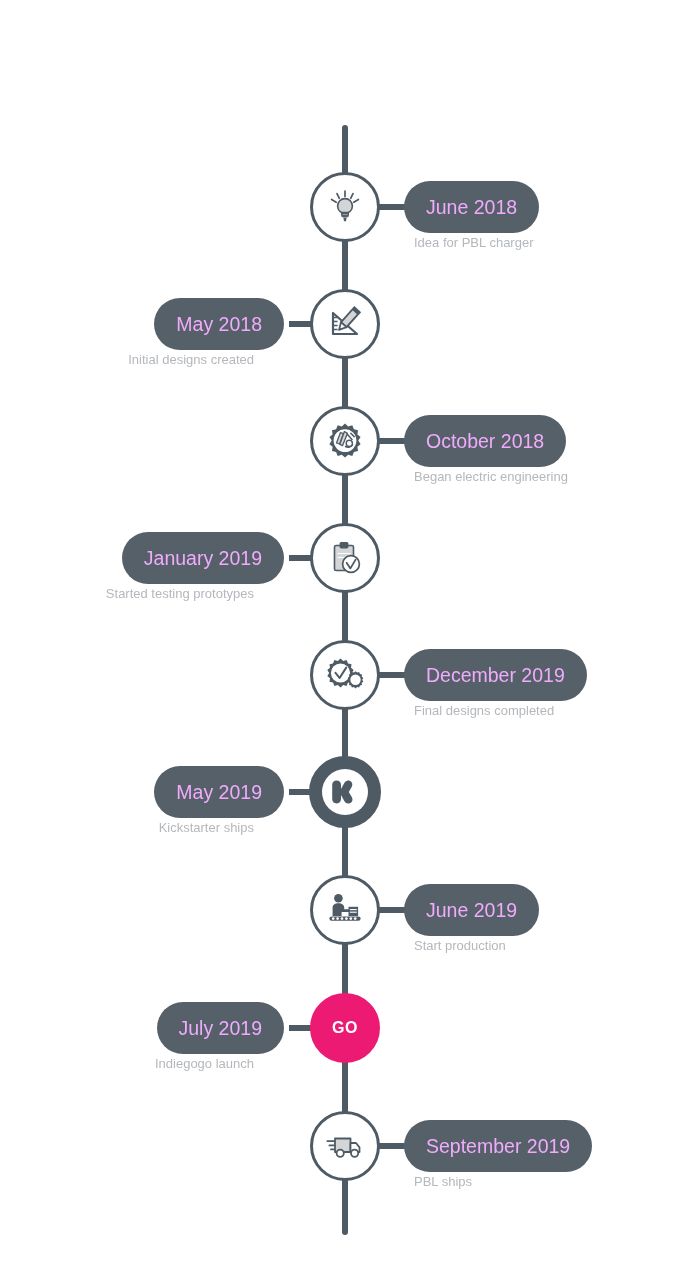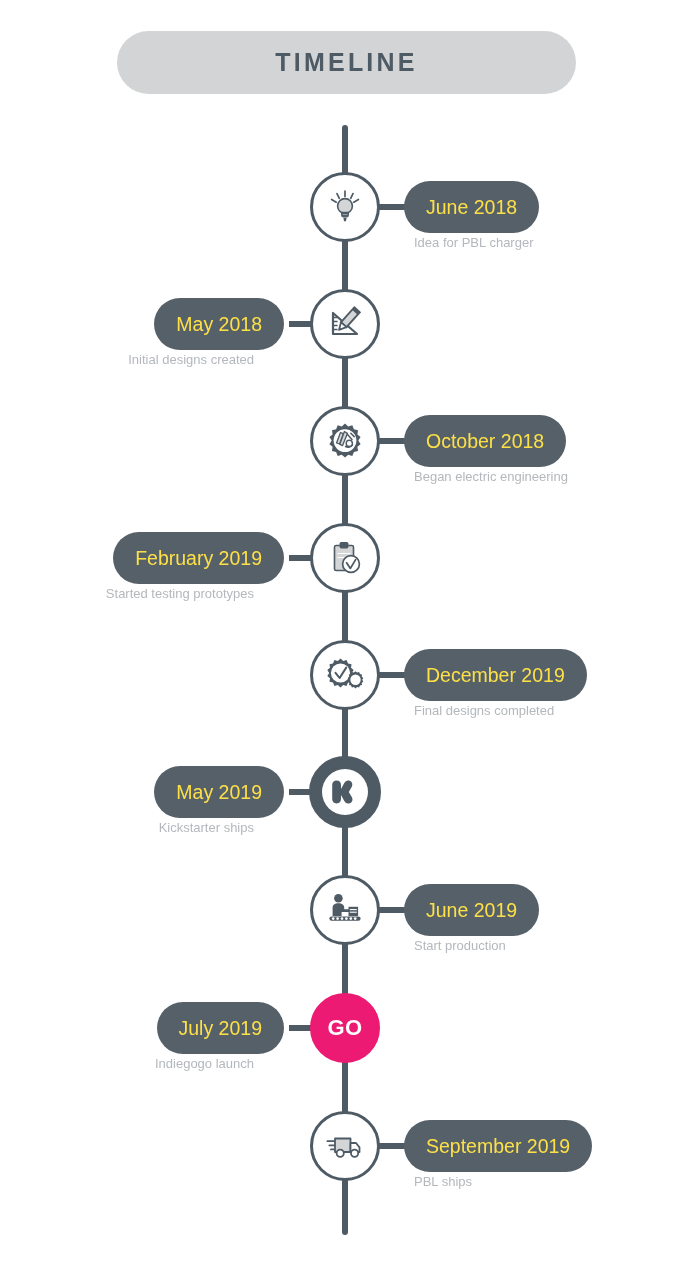--- a/index.html
+++ b/index.html
@@ -80,21 +80,21 @@
     position: absolute;
     top: -26px;
     height: 52px;
     background: #566069;
     border-radius: 26px;
     display: flex; align-items: center;
     padding: 0 22px;
     z-index: 3;
   }
   .pill .date {
-    color: #fde047;
+    color: #f0abfc;
     font-size: 19.5px;
     white-space: nowrap;
   }
   .row.right .pill { left: 404px; }
   .row.left  .pill { right: 411px; }
 
   
   .caption {
     position: absolute;
     top: 28px;
@@ -107,33 +107,30 @@
 
   
   .ks-ring {
     width: 46px; height: 46px;
     border-radius: 50%;
     background: #ffffff;
     display: flex; align-items: center; justify-content: center;
   }
   .go-text {
     color: #ffffff;
-    font-size: 22px;
+    font-size: 16px;
     font-weight: bold;
     letter-spacing: 0.5px;
   }
 </style>
 </head>
 <body>
 
 <div id="page">
 
-  <div class="header-pill">
-    <span class="title">TIMELINE</span>
-  </div>
 
   <div class="spine"></div>
 
   <div class="row right" style="top:207px">
     <div class="stub"></div>
     <div class="pill">
       <span class="date">June 2018</span>
     </div>
     <div class="caption">Idea for PBL charger</div>
     <div class="node">
@@ -209,21 +206,21 @@
           </g>
           <circle cx="24.3" cy="22.4" r="3.1" fill="#ffffff" stroke="#4e5a64" stroke-width="1.4"></circle>
         </svg>
       </span>
     </div>
   </div>
 
   <div class="row left" style="top:558px">
     <div class="stub"></div>
     <div class="pill">
-      <span class="date">February 2019</span>
+      <span class="date">January 2019</span>
     </div>
     <div class="caption">Started testing prototypes</div>
     <div class="node">
       <span>
         <svg width="40" height="40" viewBox="0 0 40 40">
           <rect x="9.5" y="7.5" width="19" height="25" rx="1.6" fill="#d3d5d7" stroke="#4e5a64" stroke-width="1.6"></rect>
           <rect x="14.6" y="4" width="8.8" height="6.4" rx="1.6" fill="#4e5a64"></rect>
           <g stroke="#ffffff" stroke-width="1.2" stroke-linecap="round">
             <line x1="13" y1="15.5" x2="25" y2="15.5"></line>
             <line x1="13" y1="19.5" x2="25" y2="19.5"></line>

